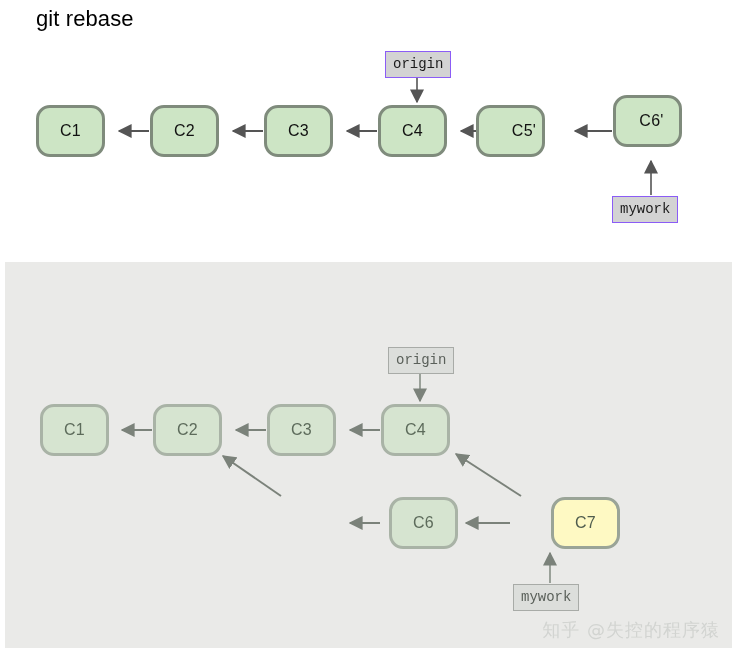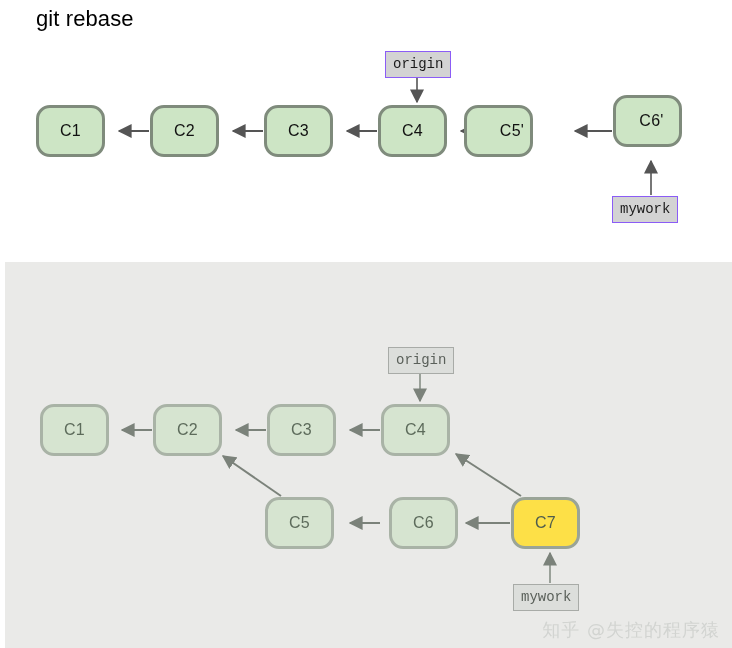--- a/index.html
+++ b/index.html
@@ -80,22 +80,23 @@
   }
 
   
   .node.faded {
     border-color: #a9b3a6;
     background: #d6e4d0;
     color: #5d6b5b;
   }
   .node.merge-head {
     border-color: #9aa497;
-    background: #fde047;
+    background: #fef9c3;
     color: #4f5c4e;
+    margin-left: 40px;
   }
 
   
   .ref-label {
     position: absolute;
     box-sizing: border-box;
     border: 1px solid #8b5cf6;
     background: #d3d3d3;
     color: #1a1a1a;
     font-family: "Liberation Mono", monospace;
@@ -161,21 +162,21 @@
 
     <line x1="417" y1="78" x2="417" y2="102" stroke="#777777" stroke-width="2" marker-end="url(#ah)"></line>
 
     <line x1="651" y1="195" x2="651" y2="161" stroke="#777777" stroke-width="2" marker-end="url(#ah)"></line>
   </svg>
 
   <div class="node" style="left:36px;  top:105px;">C1</div>
   <div class="node" style="left:150px; top:105px;">C2</div>
   <div class="node" style="left:264px; top:105px;">C3</div>
   <div class="node" style="left:378px; top:105px;">C4</div>
-  <div class="node" style="left:464px; top:105px;padding-left:27px;">C5'</div>
+  <div class="node" style="left:476px; top:105px;padding-left:27px;">C5'</div>
   <div class="node" style="left:613px; top:95px;padding-left:8px;">C6'</div>
 
   <div class="ref-label" style="left:385px; top:51px;">origin</div>
   <div class="ref-label" style="left:612px; top:196px;">mywork</div>
 
 </div>
 
 <div id="merge-bg"></div>
 
 <div class="panel">
@@ -200,21 +201,20 @@
     <line x1="420" y1="374" x2="420" y2="401" stroke="#9aa199" stroke-width="2" marker-end="url(#ahf)"></line>
 
     <line x1="550" y1="583" x2="550" y2="553" stroke="#9aa199" stroke-width="2" marker-end="url(#ahf)"></line>
   </svg>
 
   <div class="node faded" style="left:40px;  top:404px;">C1</div>
   <div class="node faded" style="left:153px; top:404px;">C2</div>
   <div class="node faded" style="left:267px; top:404px;">C3</div>
   <div class="node faded" style="left:381px; top:404px;">C4</div>
 
-  <div class="node faded" style="left:265px; top:497px;">C5</div>
   <div class="node faded" style="left:381px; top:497px;margin-left:8px;">C6</div>
   <div class="node merge-head" style="left:511px; top:497px;">C7</div>
 
   <div class="ref-label faded" style="left:388px; top:347px;">origin</div>
   <div class="ref-label faded" style="left:513px; top:584px;">mywork</div>
 
 </div>
 
 <div id="watermark">知乎 @失控的程序猿</div>
 

